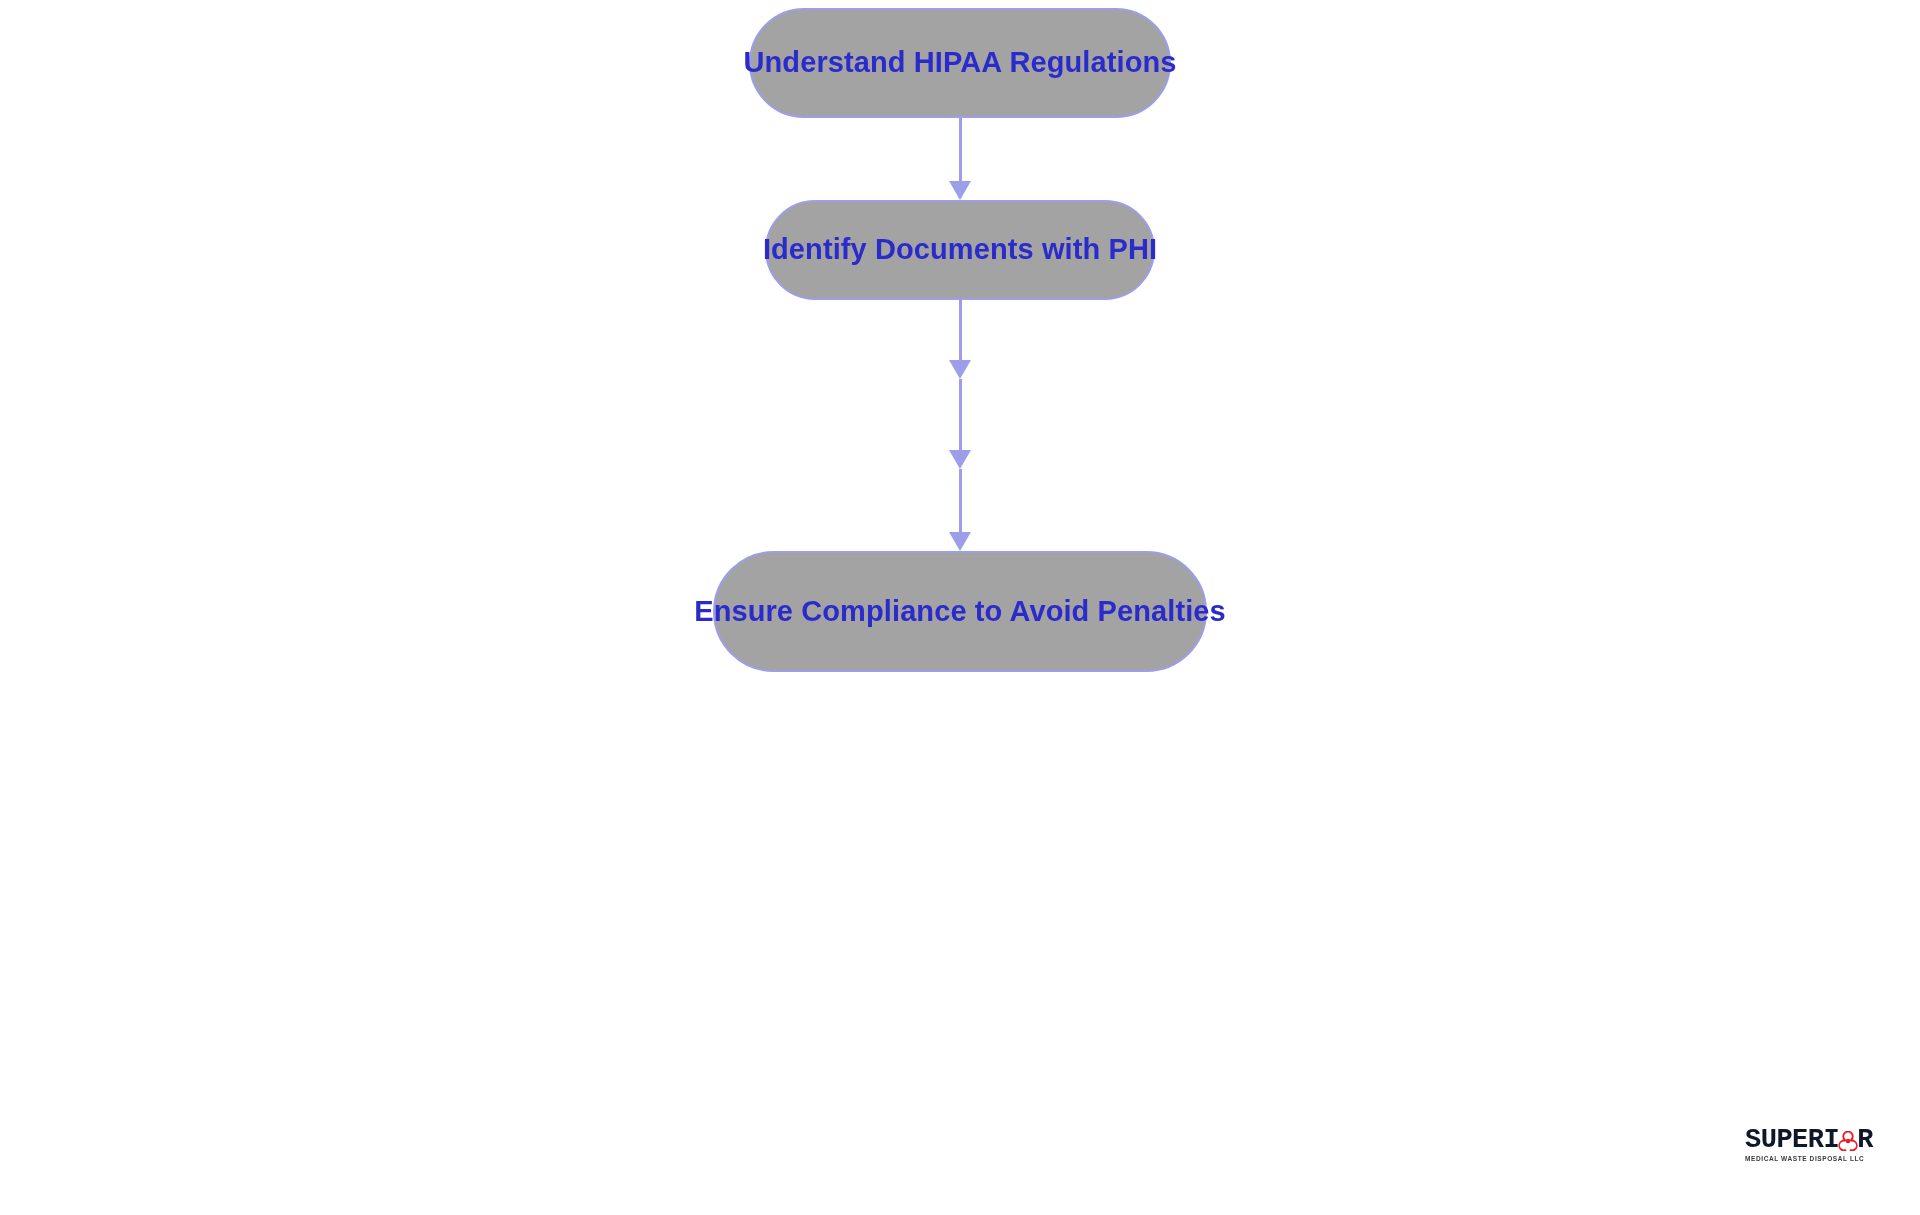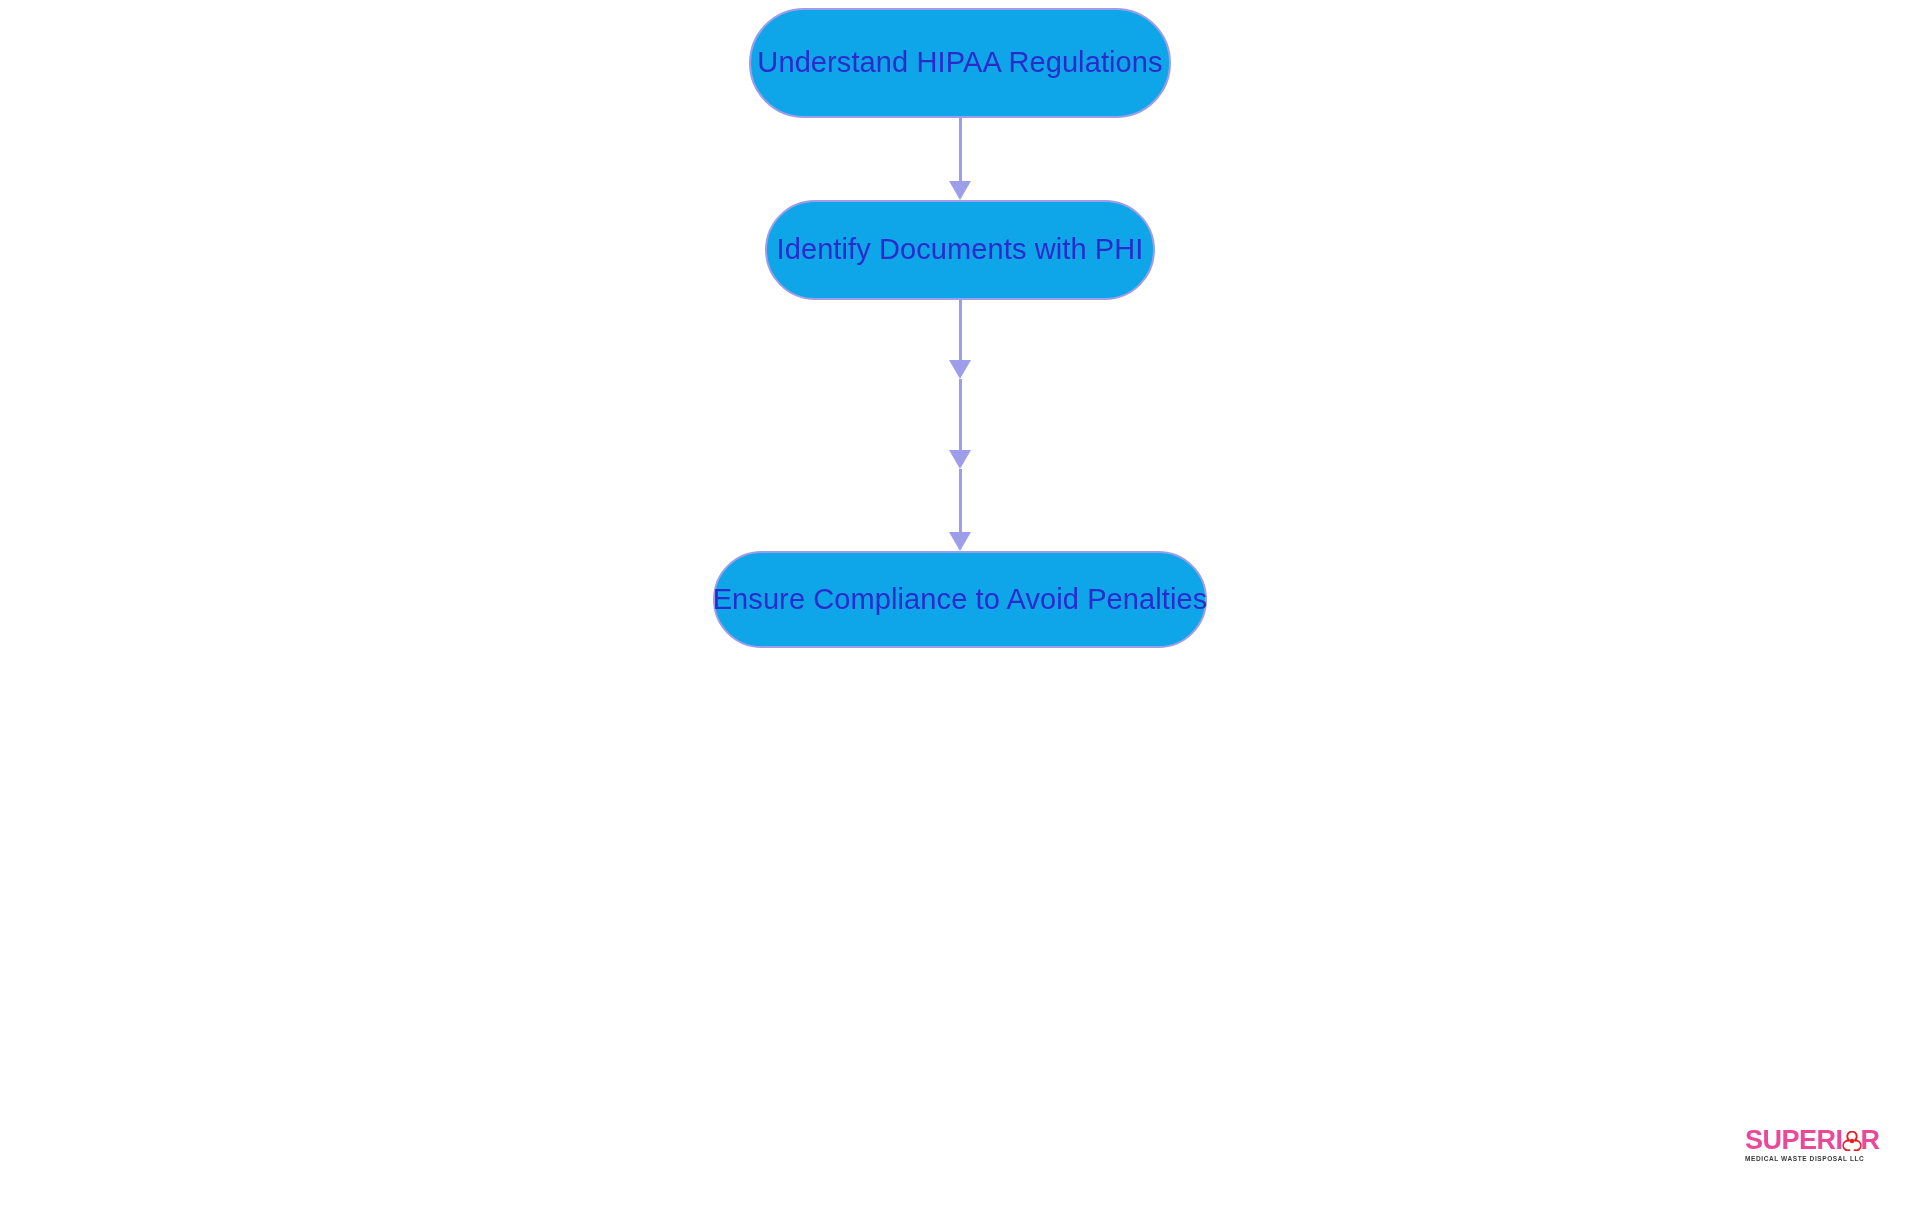--- a/index.html
+++ b/index.html
@@ -27,40 +27,40 @@
     left: 0;
     top: 0;
     width: 1920px;
     display: flex;
     flex-direction: column;
     align-items: center;
   }
 
   .node {
     box-sizing: border-box;
-    background: #0ea5e9;
+    background: #a3a3a3;
     border: 2px solid #9d9de9;
     border-radius: 999px;
     color: #2b2bcc;
     display: flex;
     align-items: center;
     justify-content: center;
     text-align: left;
     font-size: 29px;
-    font-weight: 400;
+    font-weight: 700;
     letter-spacing: 0.1px;
     line-height: 1.1;
     white-space: nowrap;
   }
 
   .node-0 { width: 422px; height: 110px; margin-top: 8px; }
   .node-1 { width: 390px; height: 100px; }
   .node-2 { width: 456px; height: 100px; }
   .node-3 { width: 342px; height: 97px; }
-  .node-4 { width: 494px; height: 97px; }
+  .node-4 { width: 494px; height: 121px; }
 
   .connector {
     width: 4px;
     display: flex;
     flex-direction: column;
     align-items: center;
     justify-content: flex-start;
   }
   .conn-0 { height: 82px; }
   .conn-1 { height: 79px; }
@@ -90,24 +90,24 @@
     width: 160px;
     height: 46px;
     display: flex;
     flex-direction: column;
     align-items: flex-start;
     justify-content: center;
     user-select: none;
   }
   .brand-wordmark {
     position: relative;
-    font-family: Liberation Sans, sans-serif;
+    font-family: Liberation Mono, monospace;
     font-size: 27px;
     font-weight: 700;
-    color: #ec4899;
+    color: #0f172a;
     letter-spacing: -0.5px;
     line-height: 1;
     height: 27px;
     display: flex;
     align-items: center;
   }
   .brand-word-pre,
   .brand-word-post {
     display: inline-block;
   }

